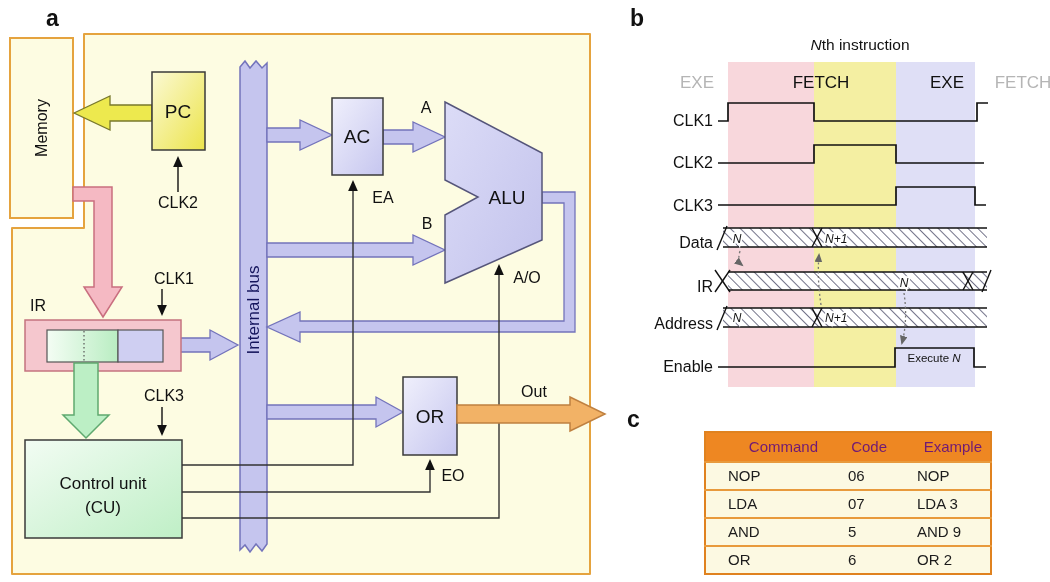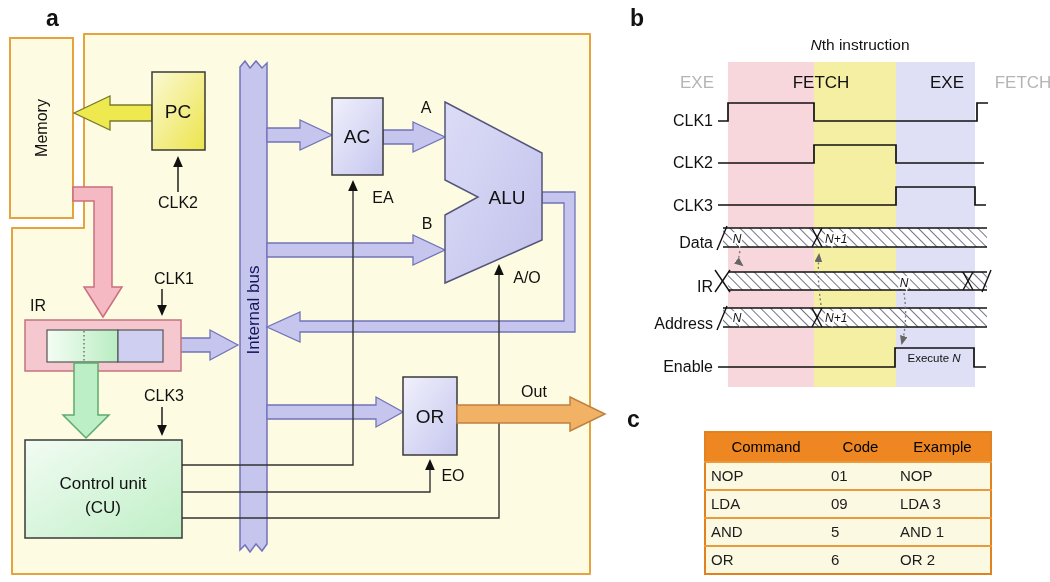--- a/index.html
+++ b/index.html
@@ -13,23 +13,23 @@
   .buslabel{font-size:17px;fill:#15155c;}
   .siglabel{font-size:16px;}
   .phaselabel{font-size:17px;}
   .phase-dim{fill:#b5b5b5;}
   .title-b{font-size:15.5px;}
   .busval{font-size:12px;font-style:italic;paint-order:stroke;stroke:#ffffff;stroke-width:3.5px;fill:#111;}
   .execlabel{font-size:11.5px;}
   .panel-c-letter{position:absolute;left:627px;top:406px;font-size:23px;font-weight:bold;color:#111;}
   table.cmd{position:absolute;left:704px;top:431px;border-collapse:collapse;
             border:2px solid #e0821f;font-size:15px;color:#1c1c1c;}
-  table.cmd th{background:#ee8722;color:#000000;font-weight:normal;text-align:center;
+  table.cmd th{background:#ee8722;color:#701a75;font-weight:normal;text-align:right;
                padding:5px 8px 6px 8px;}
-  table.cmd td{background:#fcf9e2;border-top:2px solid #e89a3c;padding:4px 8px 5px 5px;}
+  table.cmd td{background:#fcf9e2;border-top:2px solid #e89a3c;padding:4px 8px 5px 22px;}
 </style>
 </head>
 <body>
 
 <div class="stage">
 
 <svg width="620" height="582" viewBox="0 0 620 582" style="position:absolute;left:0;top:0;">
   <defs>
     <linearGradient id="gYellow" x1="0" y1="0" x2="1" y2="1">
       <stop offset="0" stop-color="#fbf9d4"></stop>
@@ -213,32 +213,32 @@
   <thead>
     <tr>
       <th>Command</th>
       <th>Code</th>
       <th>Example</th>
     </tr>
   </thead>
   <tbody>
     <tr>
       <td>NOP</td>
-      <td>01</td>
+      <td>06</td>
       <td>NOP</td>
     </tr>
     <tr>
       <td>LDA</td>
-      <td>09</td>
+      <td>07</td>
       <td>LDA 3</td>
     </tr>
     <tr>
       <td>AND</td>
       <td>5</td>
-      <td>AND 1</td>
+      <td>AND 9</td>
     </tr>
     <tr>
       <td>OR</td>
       <td>6</td>
       <td>OR 2</td>
     </tr>
   </tbody>
 </table>
 
 </div>

